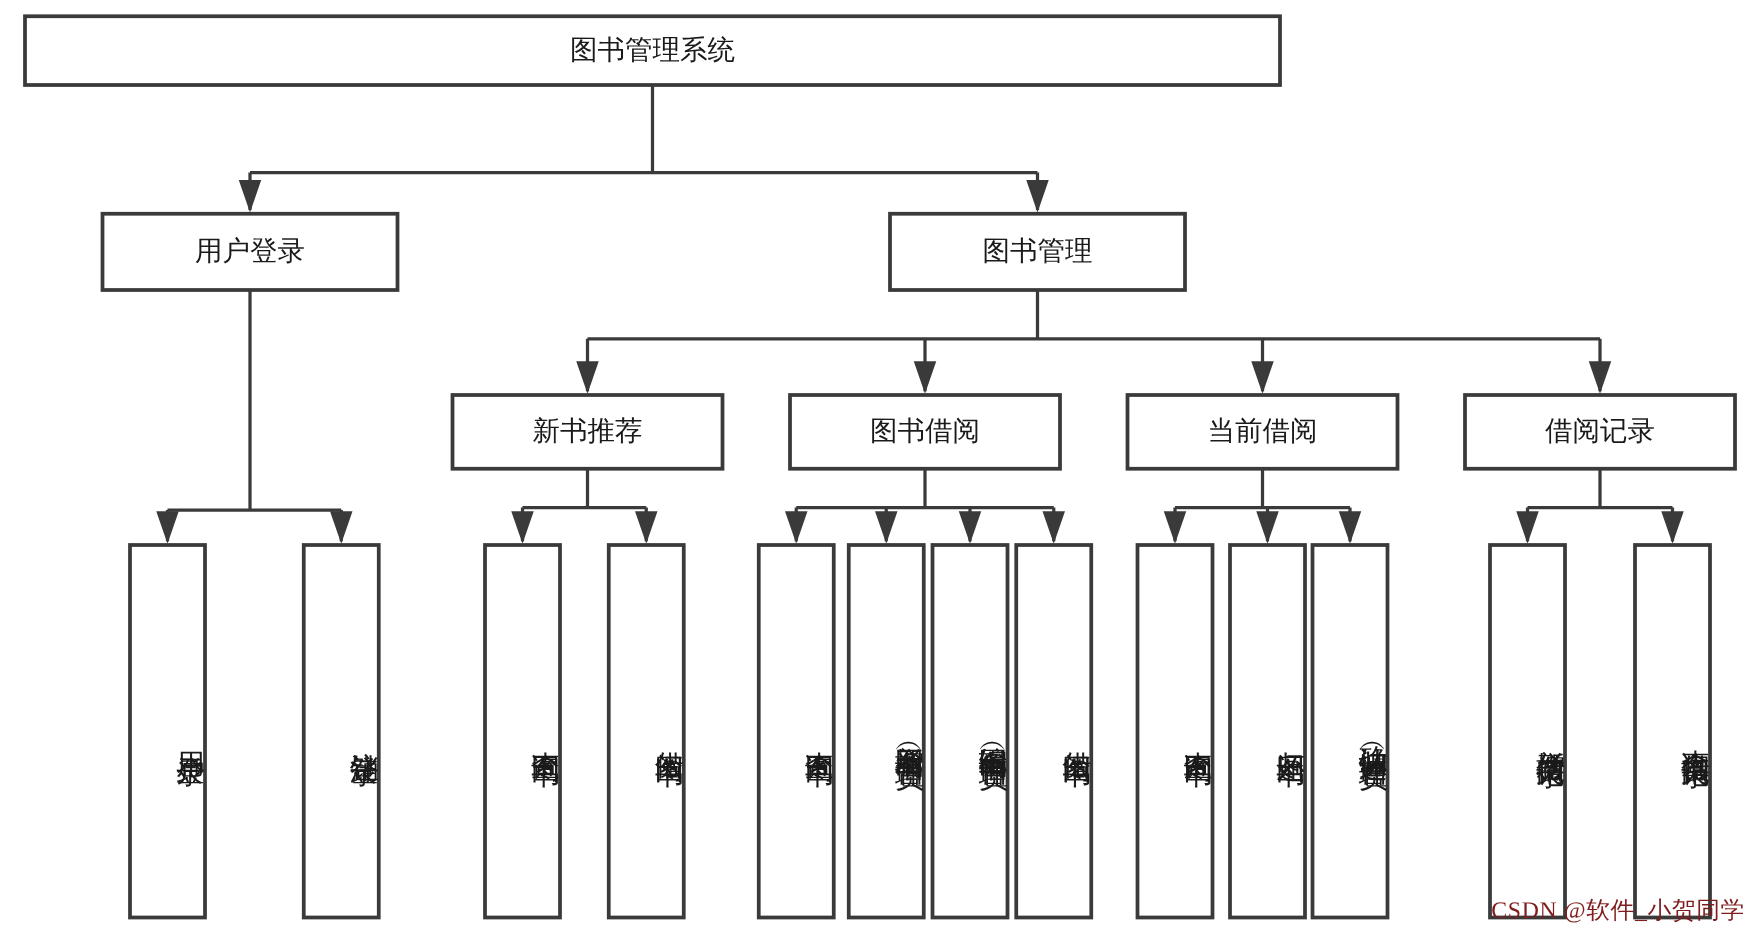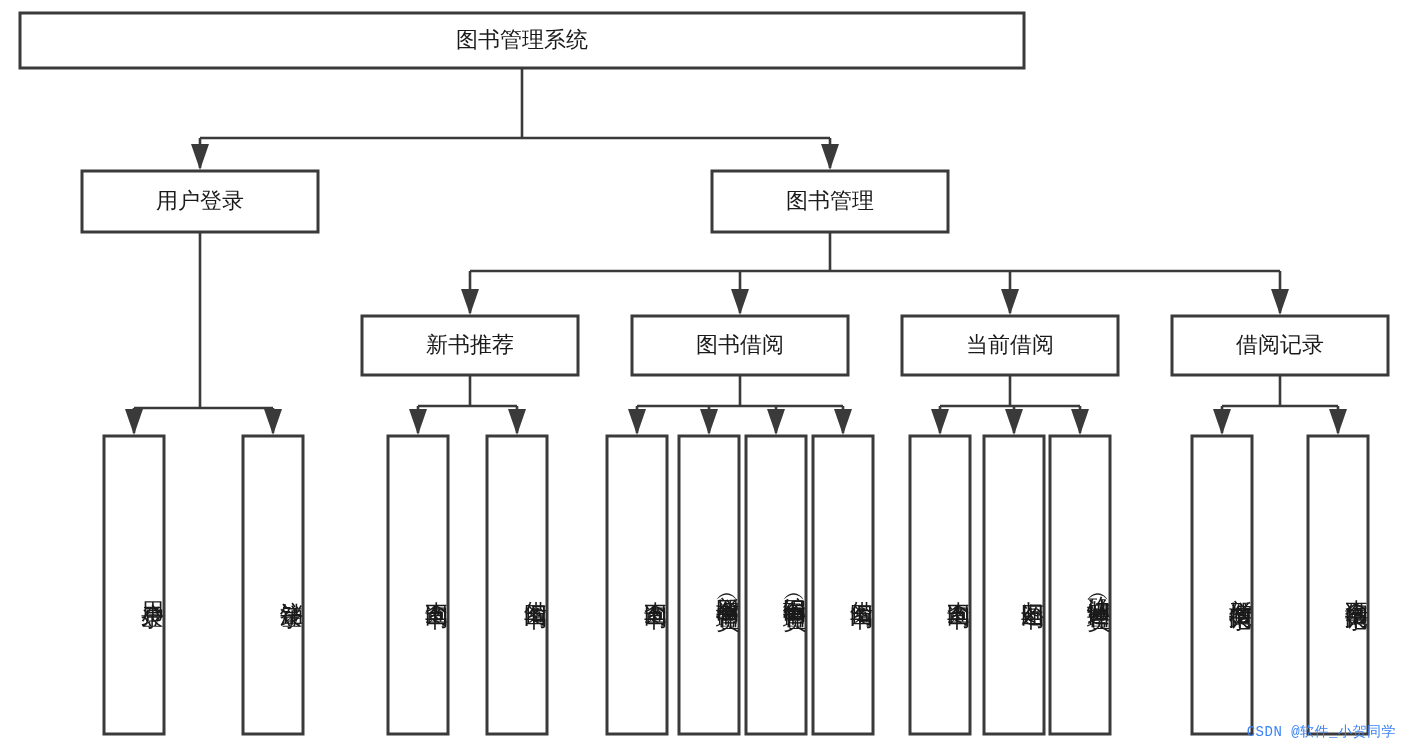--- a/index.html
+++ b/index.html
@@ -62,23 +62,23 @@
     text-align: center;
     pointer-events: none;
     display: flex;
     align-items: flex-start;
     justify-content: center;
   }
   .watermark {
     position: absolute;
     right: 9px;
     bottom: 6px;
-    font-family: Liberation Mono, monospace;
-    font-size: 14px;
-    color: #3b82f6;
+    font-family: Liberation Serif, serif;
+    font-size: 19px;
+    color: #7f1d1d;
     white-space: nowrap;
     letter-spacing: 0.5px;
   }
 </style>
 </head>
 <body>
 
 <div id="diagram-root">
 
   <svg id="tree-svg" viewBox="0 0 1405 747">

